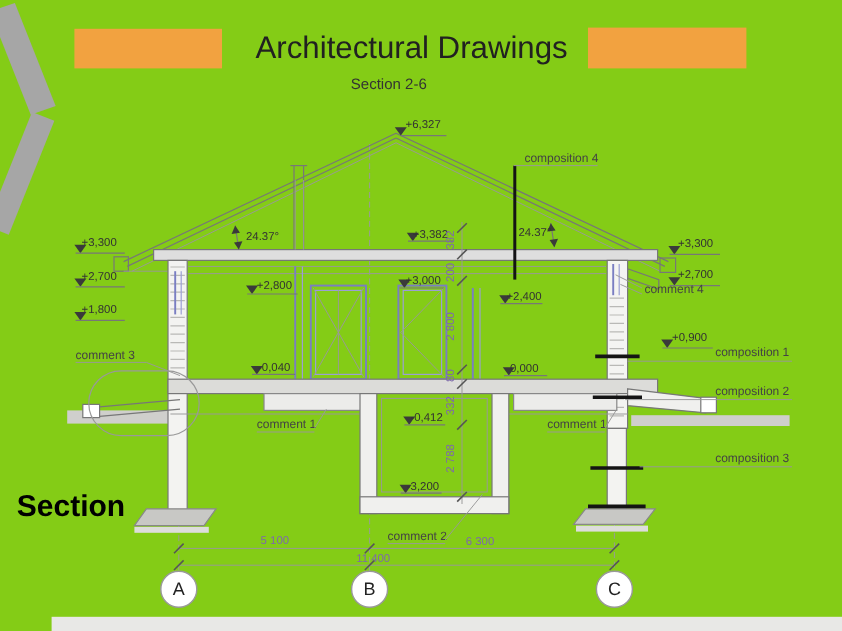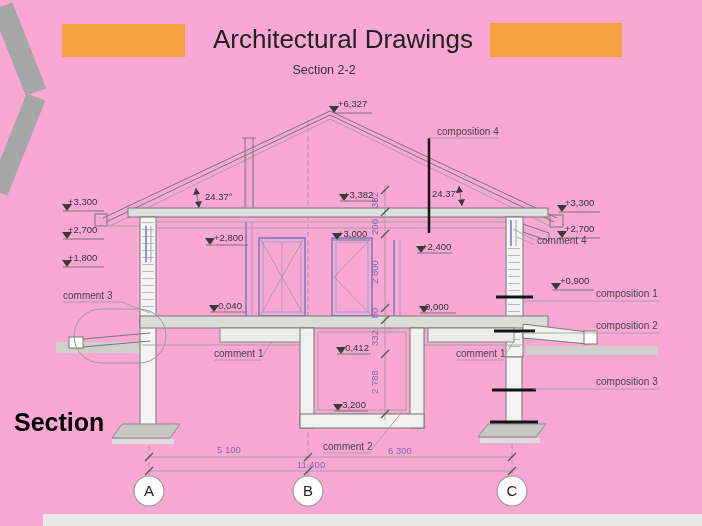--- a/index.html
+++ b/index.html
@@ -1,16 +1,16 @@
 <!DOCTYPE html>
 <html><head>
 <meta charset="utf-8">
 <style>
   html,body{margin:0;padding:0;background:#fff;}
-  #slide{position:relative;width:702px;height:526px;background:#f9a8d4;overflow:hidden;
+  #slide{position:relative;width:702px;height:526px;background:#84cc16;overflow:hidden;
          font-family:"Liberation Sans", sans-serif;}
   .abs{position:absolute;}
   #bar-left{left:62px;top:24px;width:123px;height:33px;background:#F2A240;}
   #bar-right{left:490px;top:23px;width:132px;height:34px;background:#F2A240;}
   #title{left:193px;top:24px;width:300px;text-align:center;font-size:26px;color:#212121;}
   #subtitle{left:244px;top:63px;width:160px;text-align:center;font-size:12.5px;color:#333;}
   #corner-label{left:14px;top:408px;font-size:25px;font-weight:bold;color:#000;}
   #bottom-strip{left:43px;top:514px;width:659px;height:12px;background:#e8e8e6;}
   #chevron{left:0;top:0;}
   svg text{font-family:"Liberation Sans", sans-serif;}
@@ -32,21 +32,21 @@
 <div id="slide">
 
   <svg id="chevron" class="abs" width="60" height="200" viewBox="0 0 60 200">
     <polygon points="-8.4,9.6 12.4,2.4 46.4,88.4 25.6,95.6" fill="#a6a6a6"></polygon>
     <polygon points="26.7,93.3 45.3,100.7 7.3,195.7 -11.3,188.3" fill="#a6a6a6"></polygon>
   </svg>
 
   <div id="bar-left" class="abs"></div>
   <div id="title" class="abs">Architectural Drawings</div>
   <div id="bar-right" class="abs"></div>
-  <div id="subtitle" class="abs">Section 2-2</div>
+  <div id="subtitle" class="abs">Section 2-6</div>
   <div id="corner-label" class="abs">Section</div>
   <div id="bottom-strip" class="abs"></div>
 
   <svg class="abs" style="left:0;top:0" width="702" height="526" viewBox="0 0 702 526">
     <defs>
       <path id="flag" d="M0,0 L5,-7 L-5,-7 Z"></path>
       <path id="slash" d="M-4,4 L4,-4"></path>
     </defs>
 
     <g>

